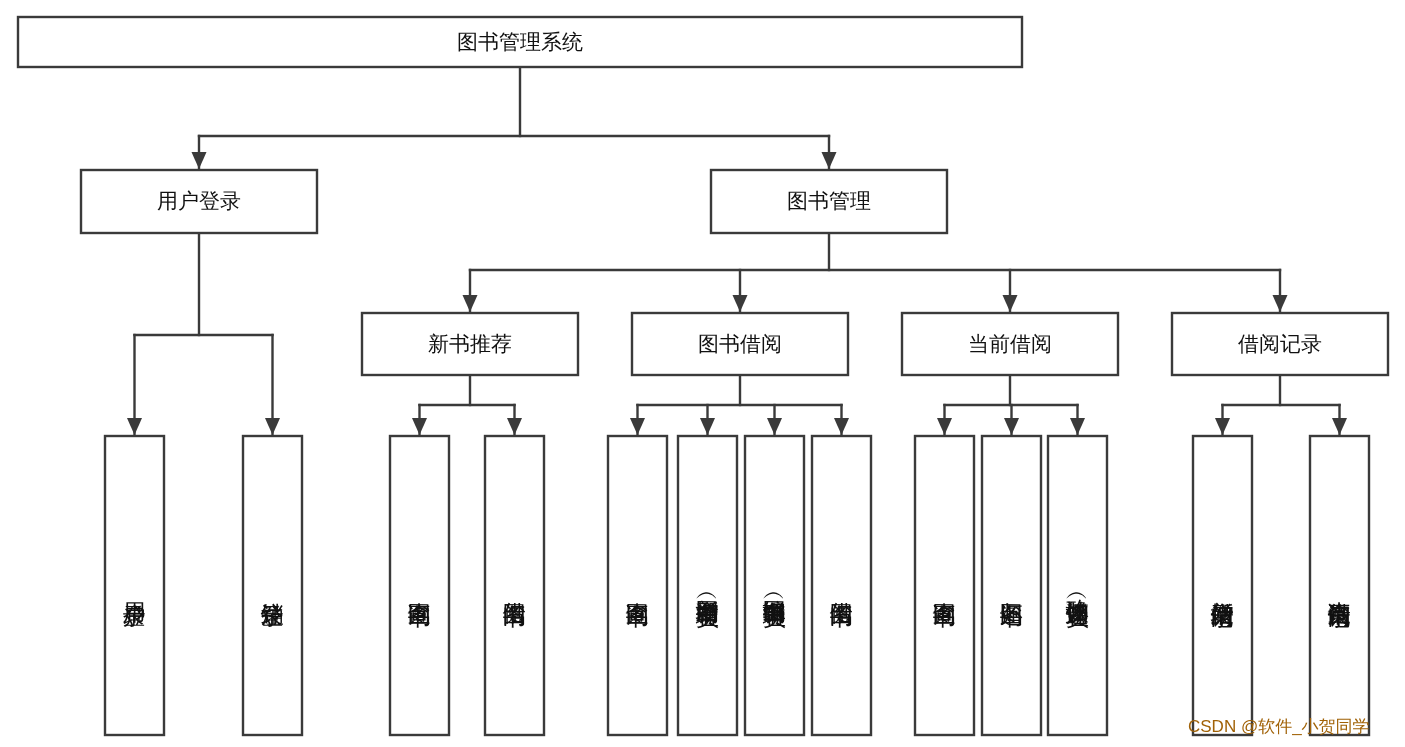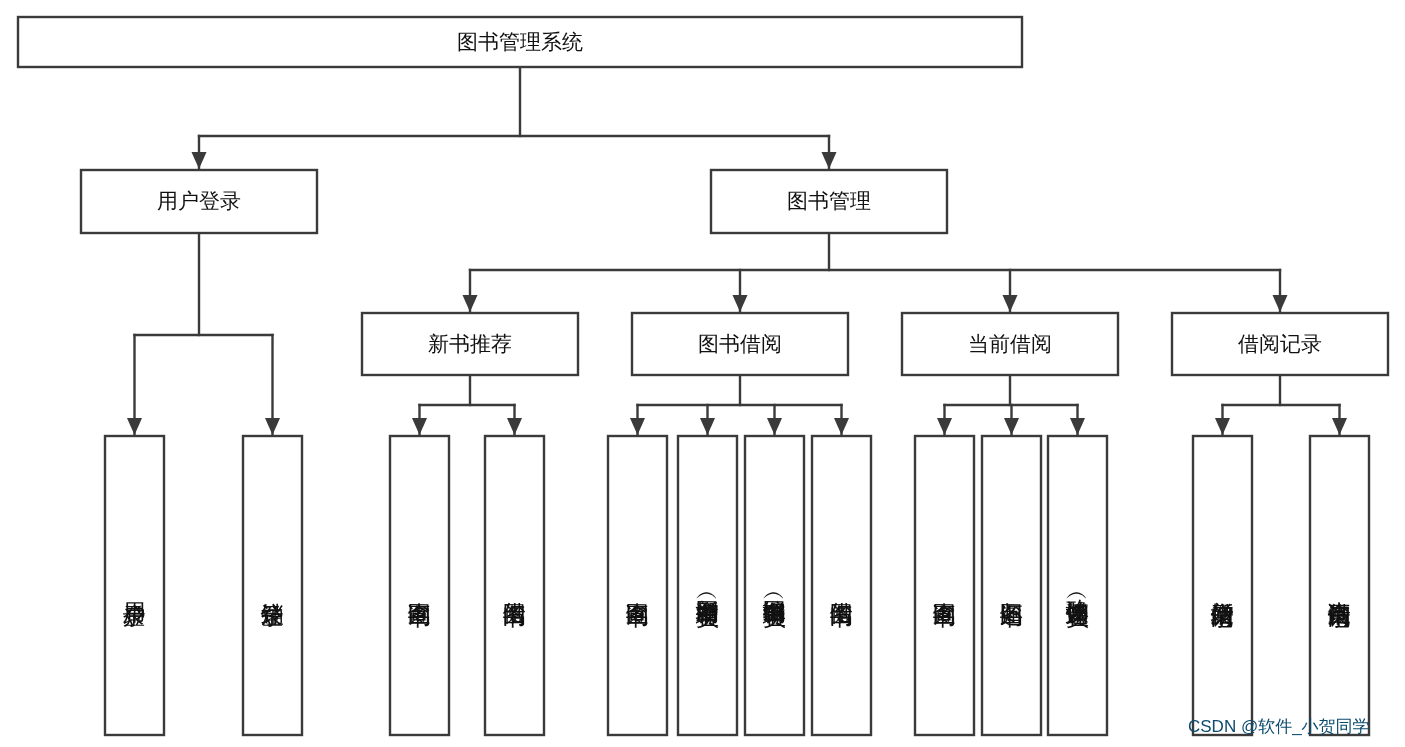--- a/index.html
+++ b/index.html
@@ -61,21 +61,21 @@
     display: flex;
     align-items: center;
     justify-content: center;
     white-space: nowrap;
     pointer-events: none;
   }
   .watermark {
     position: absolute;
     font-family: "Liberation Sans", "DejaVu Sans", sans-serif;
     font-size: 17px;
-    color: #0c4a6e;
+    color: #a16207;
     white-space: nowrap;
     left: 1188px;
     top: 715px;
   }
 </style>
 </head>
 <body>
 
 <div id="diagram-root">
 

